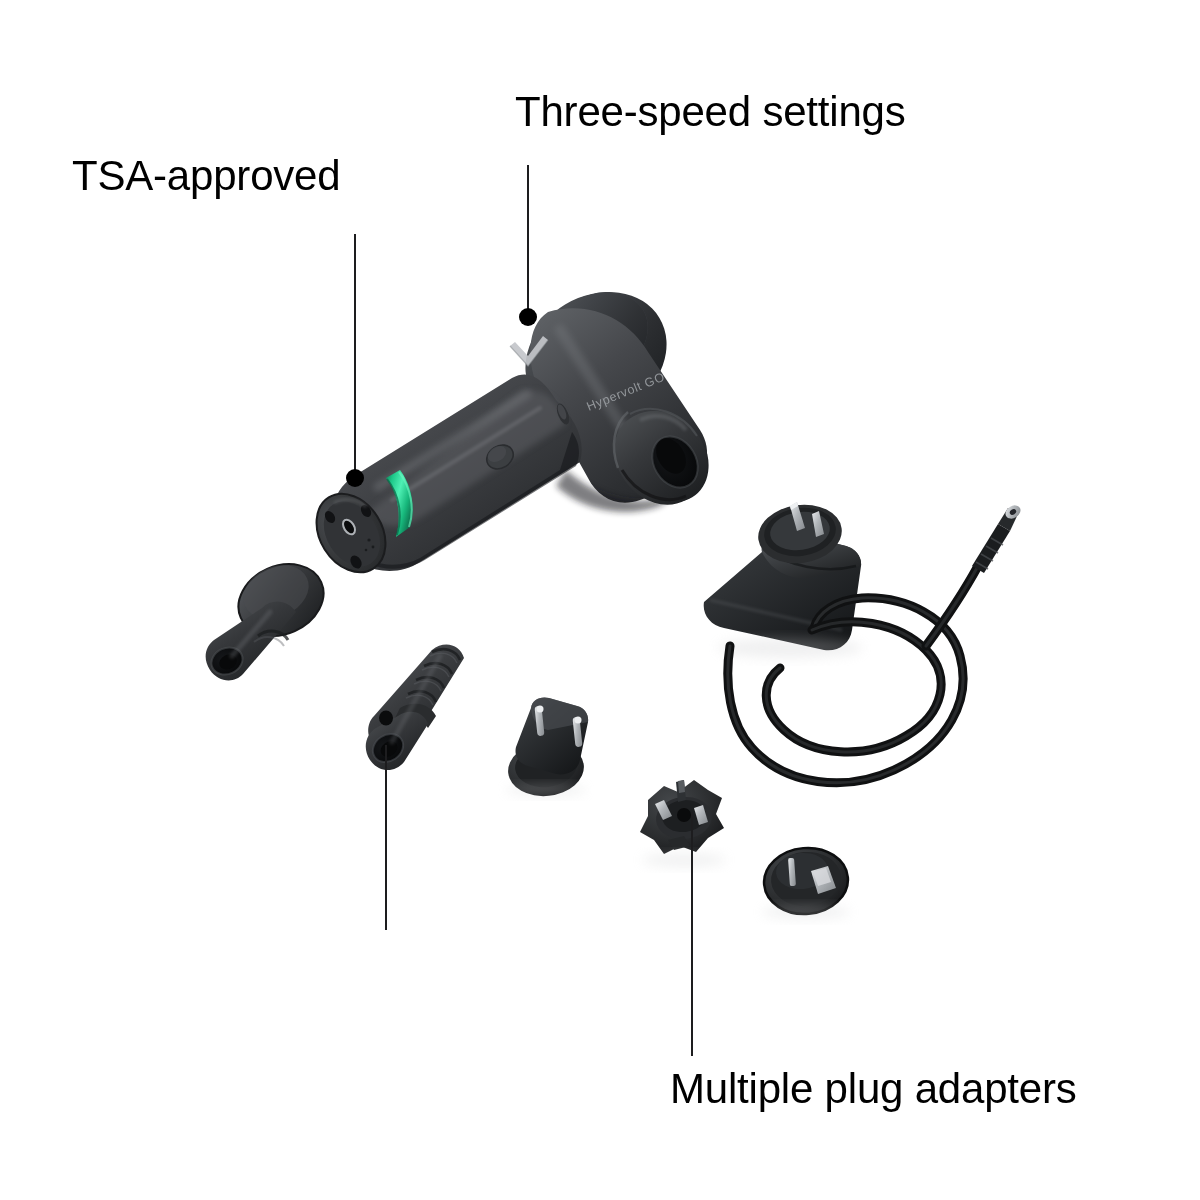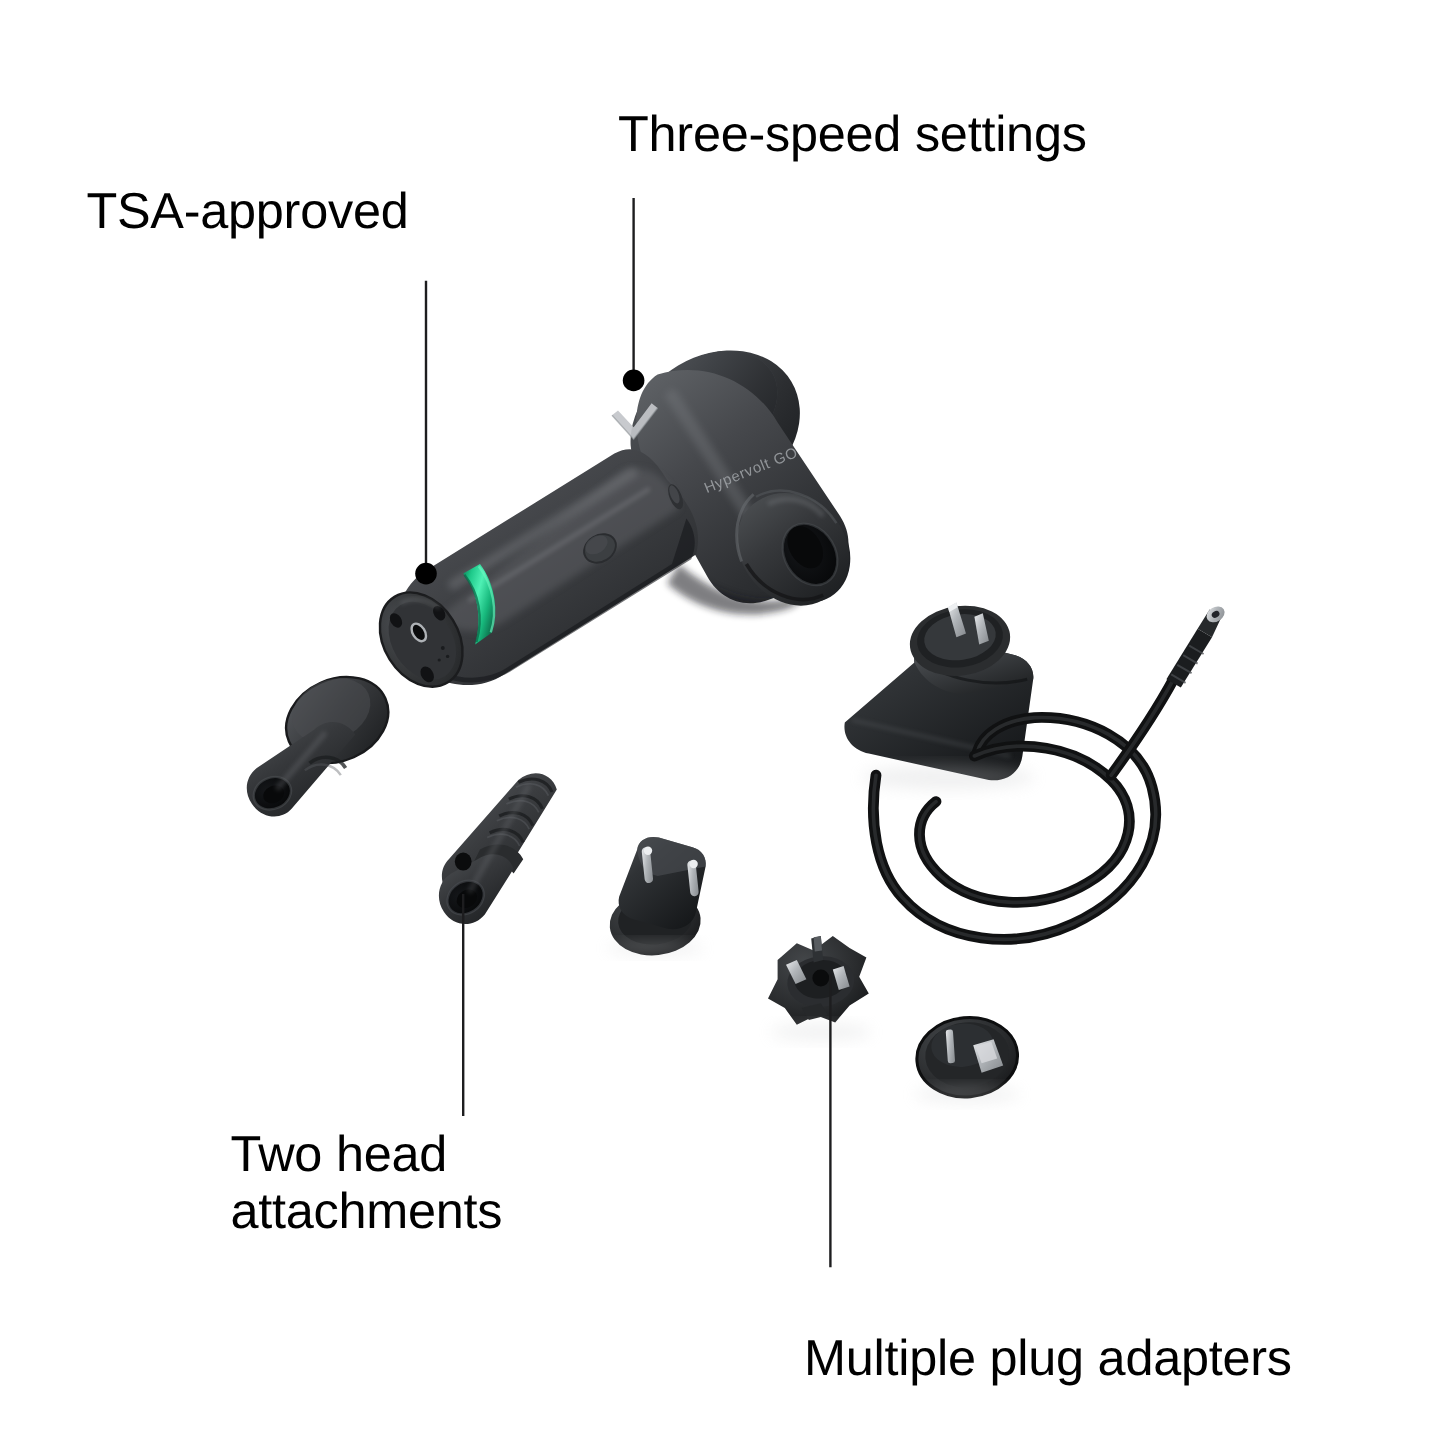--- a/index.html
+++ b/index.html
@@ -22,21 +22,21 @@
     font-size: 42px;
     line-height: 1.12;
     letter-spacing: -0.2px;
     font-weight: 400;
     white-space: pre;
     margin: 0;
   }
   #label-tsa      { left: 44px;  top: 152px; margin-left: 28px; }
   #label-speed    { left: 515px; top: 88px;  }
   #label-heads    { left: 192px; top: 938px; }
-  #label-plugs    { left: 670px; top: 1108px; }
+  #label-plugs    { left: 670px; top: 1065px; }
 
   .leader-svg {
     position: absolute;
     left: 0;
     top: 0;
     width: 1200px;
     height: 1200px;
     pointer-events: none;
   }
   .art-svg {
@@ -452,18 +452,16 @@
     <g fill="#000000">
       <circle cx="355" cy="478" r="9"></circle>
       <circle cx="528" cy="317" r="9"></circle>
     </g>
   </svg>
 
   <div class="callout-label" id="label-tsa">TSA-approved</div>
 
   <div class="callout-label" id="label-speed">Three-speed settings</div>
 
-  <div class="callout-label" id="label-heads"><span>Two head</span>
-<span>attachments</span></div>
 
   <div class="callout-label" id="label-plugs">Multiple plug adapters</div>
 
 </div>
 
 </body></html>

